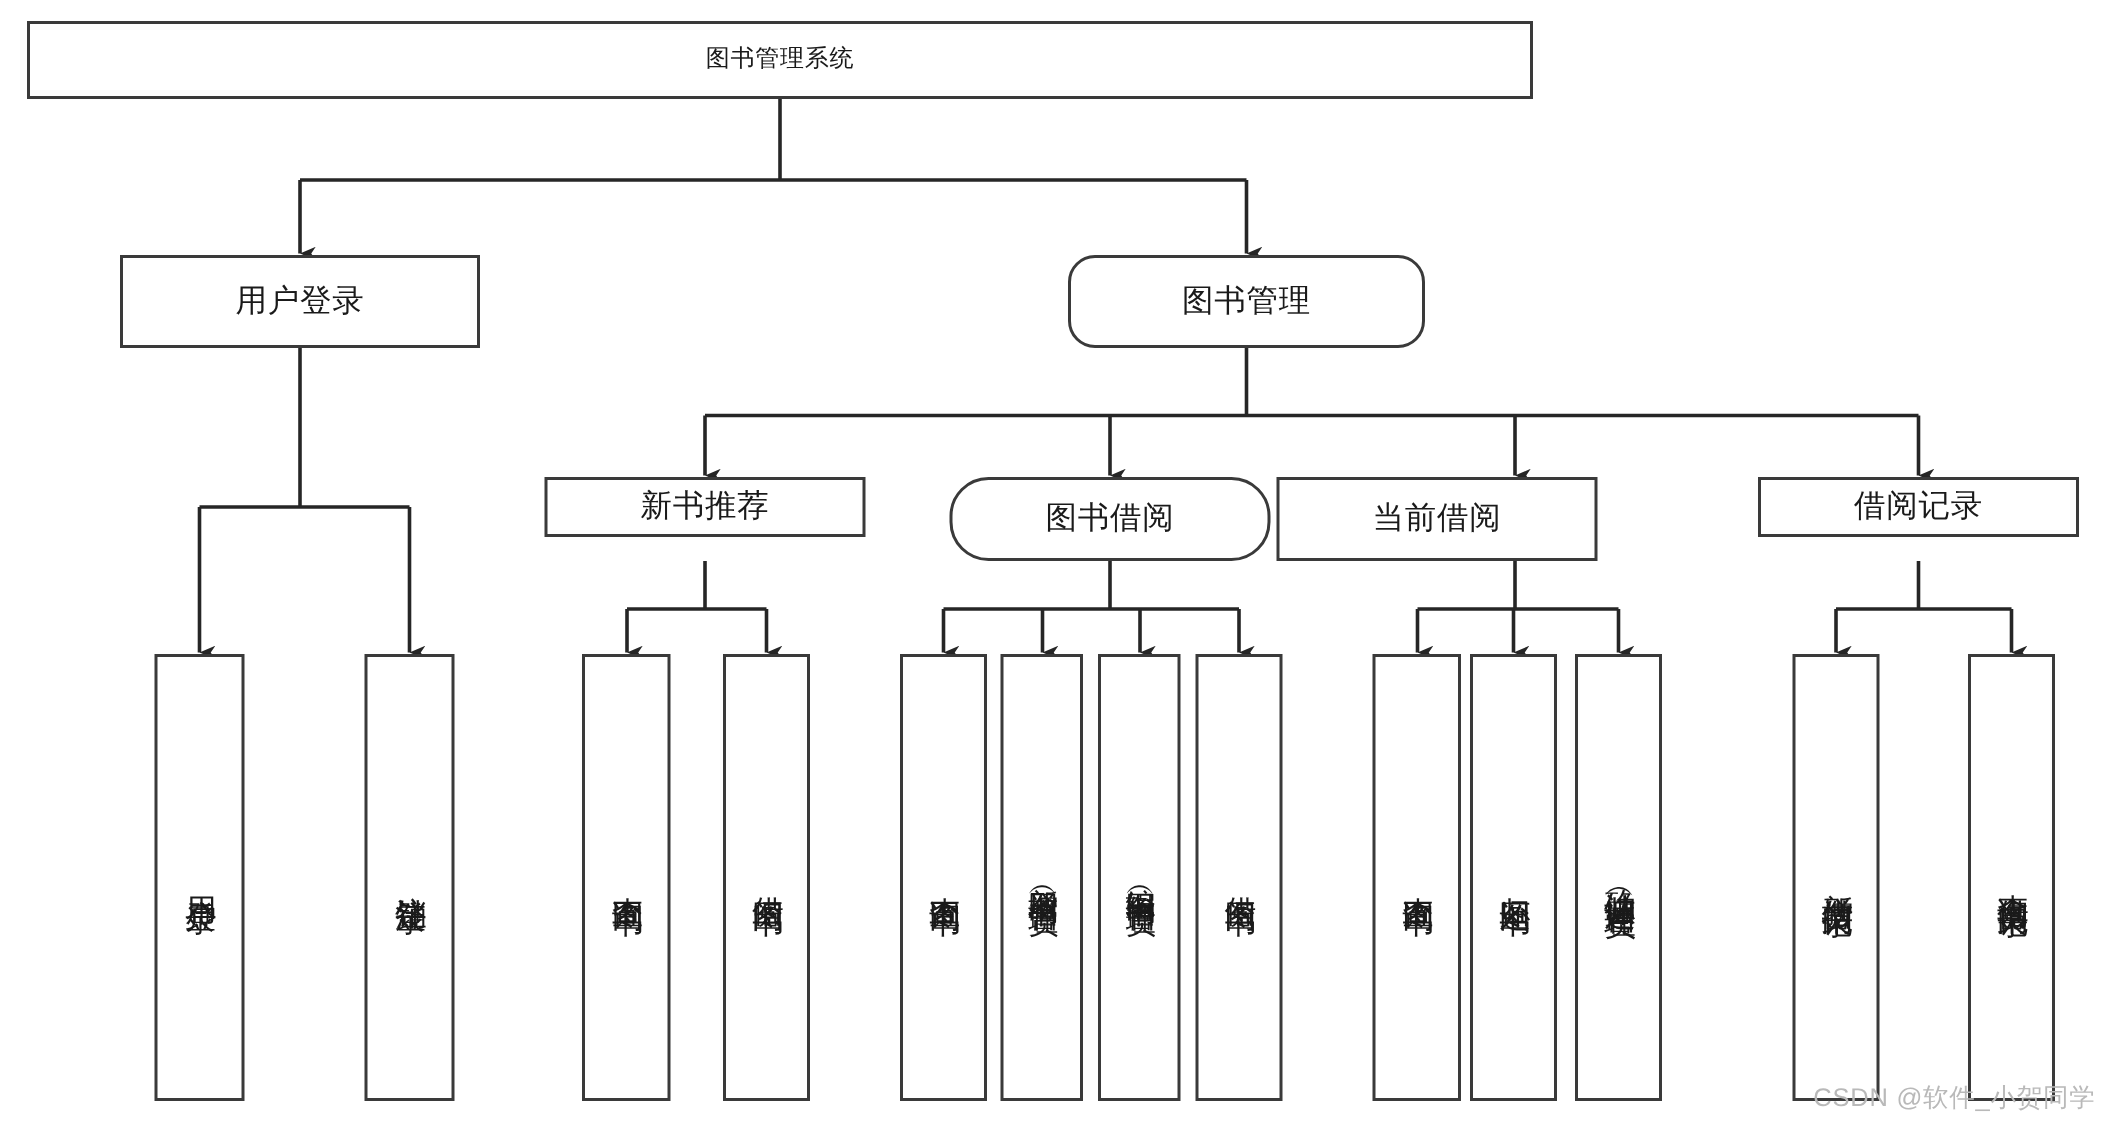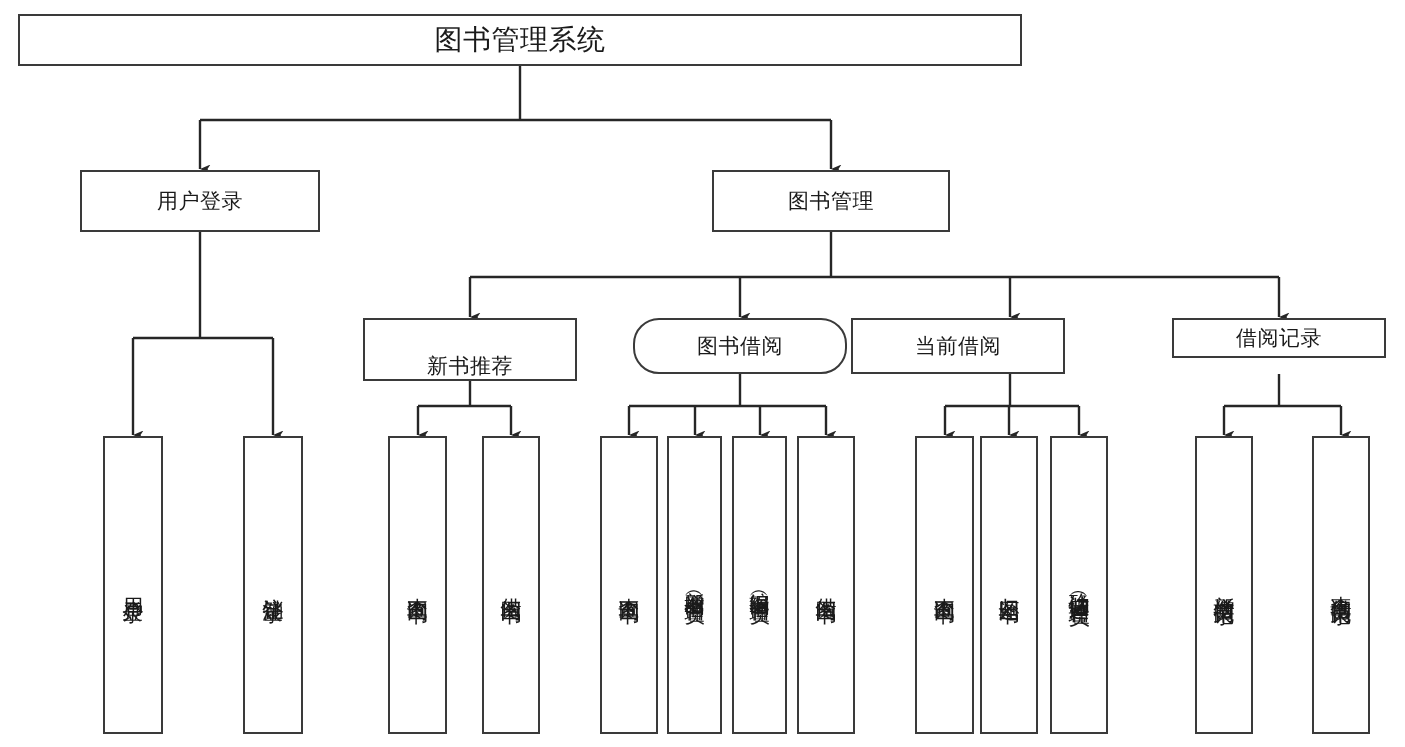--- a/index.html
+++ b/index.html
@@ -38,21 +38,21 @@
     display: block;
     text-align: center;
     line-height: 1.22;
     letter-spacing: 0.5px;
   }
   
   .node.h .lbl {
     writing-mode: horizontal-tb;
     font-size: 21px;
   }
-  .node.root .lbl { font-size: 28px; }
+  .node.root .lbl { font-size: 16px; }
   
   .node.v {
     align-items: center;
     justify-content: center;
   }
   .node.v .lbl {
     writing-mode: vertical-rl;
     text-orientation: upright;
     font-size: 21px;
     line-height: 1.05;
@@ -118,24 +118,24 @@
       </g>
   </svg>
 
   <div id="nodes-layer">
       <div class="node h root" style="left: 18px; top: 14px; width: 1004px; height: 52px;">
         <span class="lbl">图书管理系统</span>
       </div>
       <div class="node h" style="left: 80px; top: 170px; width: 240px; height: 62px;">
         <span class="lbl">用户登录</span>
       </div>
-      <div class="node h" style="left: 712px; top: 170px; width: 238px; height: 62px;">
+      <div class="node h" style="left: 712px; top: 170px; width: 238px; height: 62px; border-radius: 18px;">
         <span class="lbl">图书管理</span>
       </div>
-      <div class="node h" style="left: 363px; top: 318px; width: 214px; height: 63px; align-items: flex-end;">
+      <div class="node h" style="left: 363px; top: 318px; width: 214px; height: 40px;">
         <span class="lbl">新书推荐</span>
       </div>
       <div class="node h" style="left: 633px; top: 318px; width: 214px; height: 56px; border-radius: 26px;">
         <span class="lbl">图书借阅</span>
       </div>
       <div class="node h" style="left: 851px; top: 318px; width: 214px; height: 56px;">
         <span class="lbl">当前借阅</span>
       </div>
       <div class="node h" style="left: 1172px; top: 318px; width: 214px; height: 40px;">
         <span class="lbl">借阅记录</span>
@@ -174,13 +174,14 @@
         <span class="lbl">确认归还（管理员）</span>
       </div>
       <div class="node v" style="left: 1195px; top: 436px; width: 58px; height: 298px;">
         <span class="lbl">新增借阅记录</span>
       </div>
       <div class="node v" style="left: 1312px; top: 436px; width: 58px; height: 298px;">
         <span class="lbl">查询借阅记录</span>
       </div>
     </div>
 
+  <div id="watermark">CSDN @软件_小贺同学</div>
 </div>
 
 </body></html>

